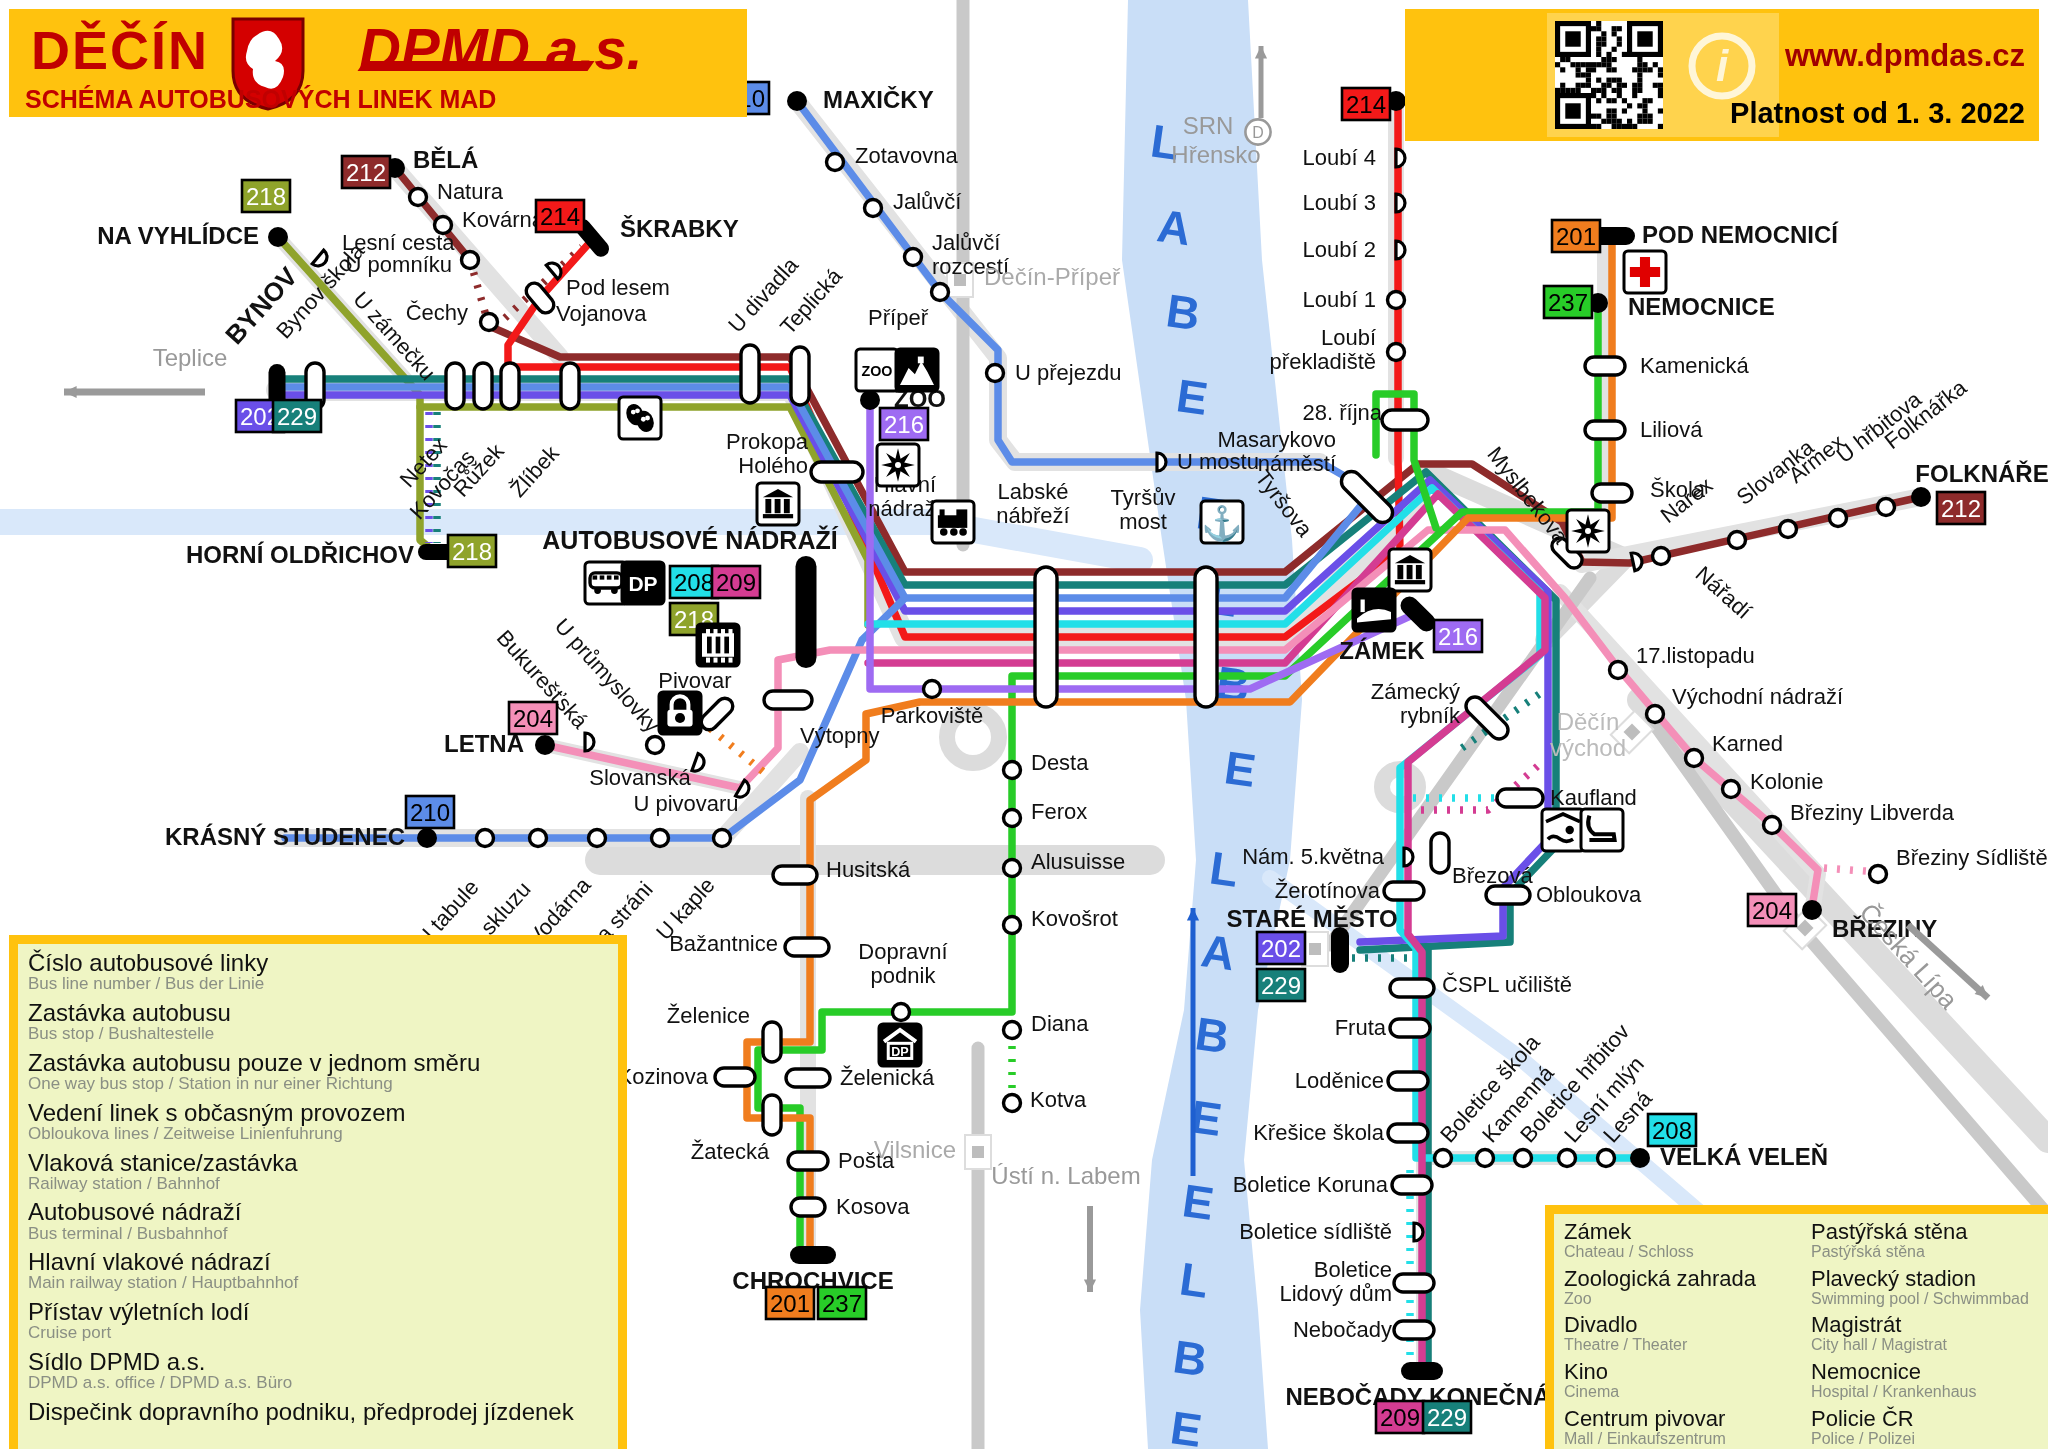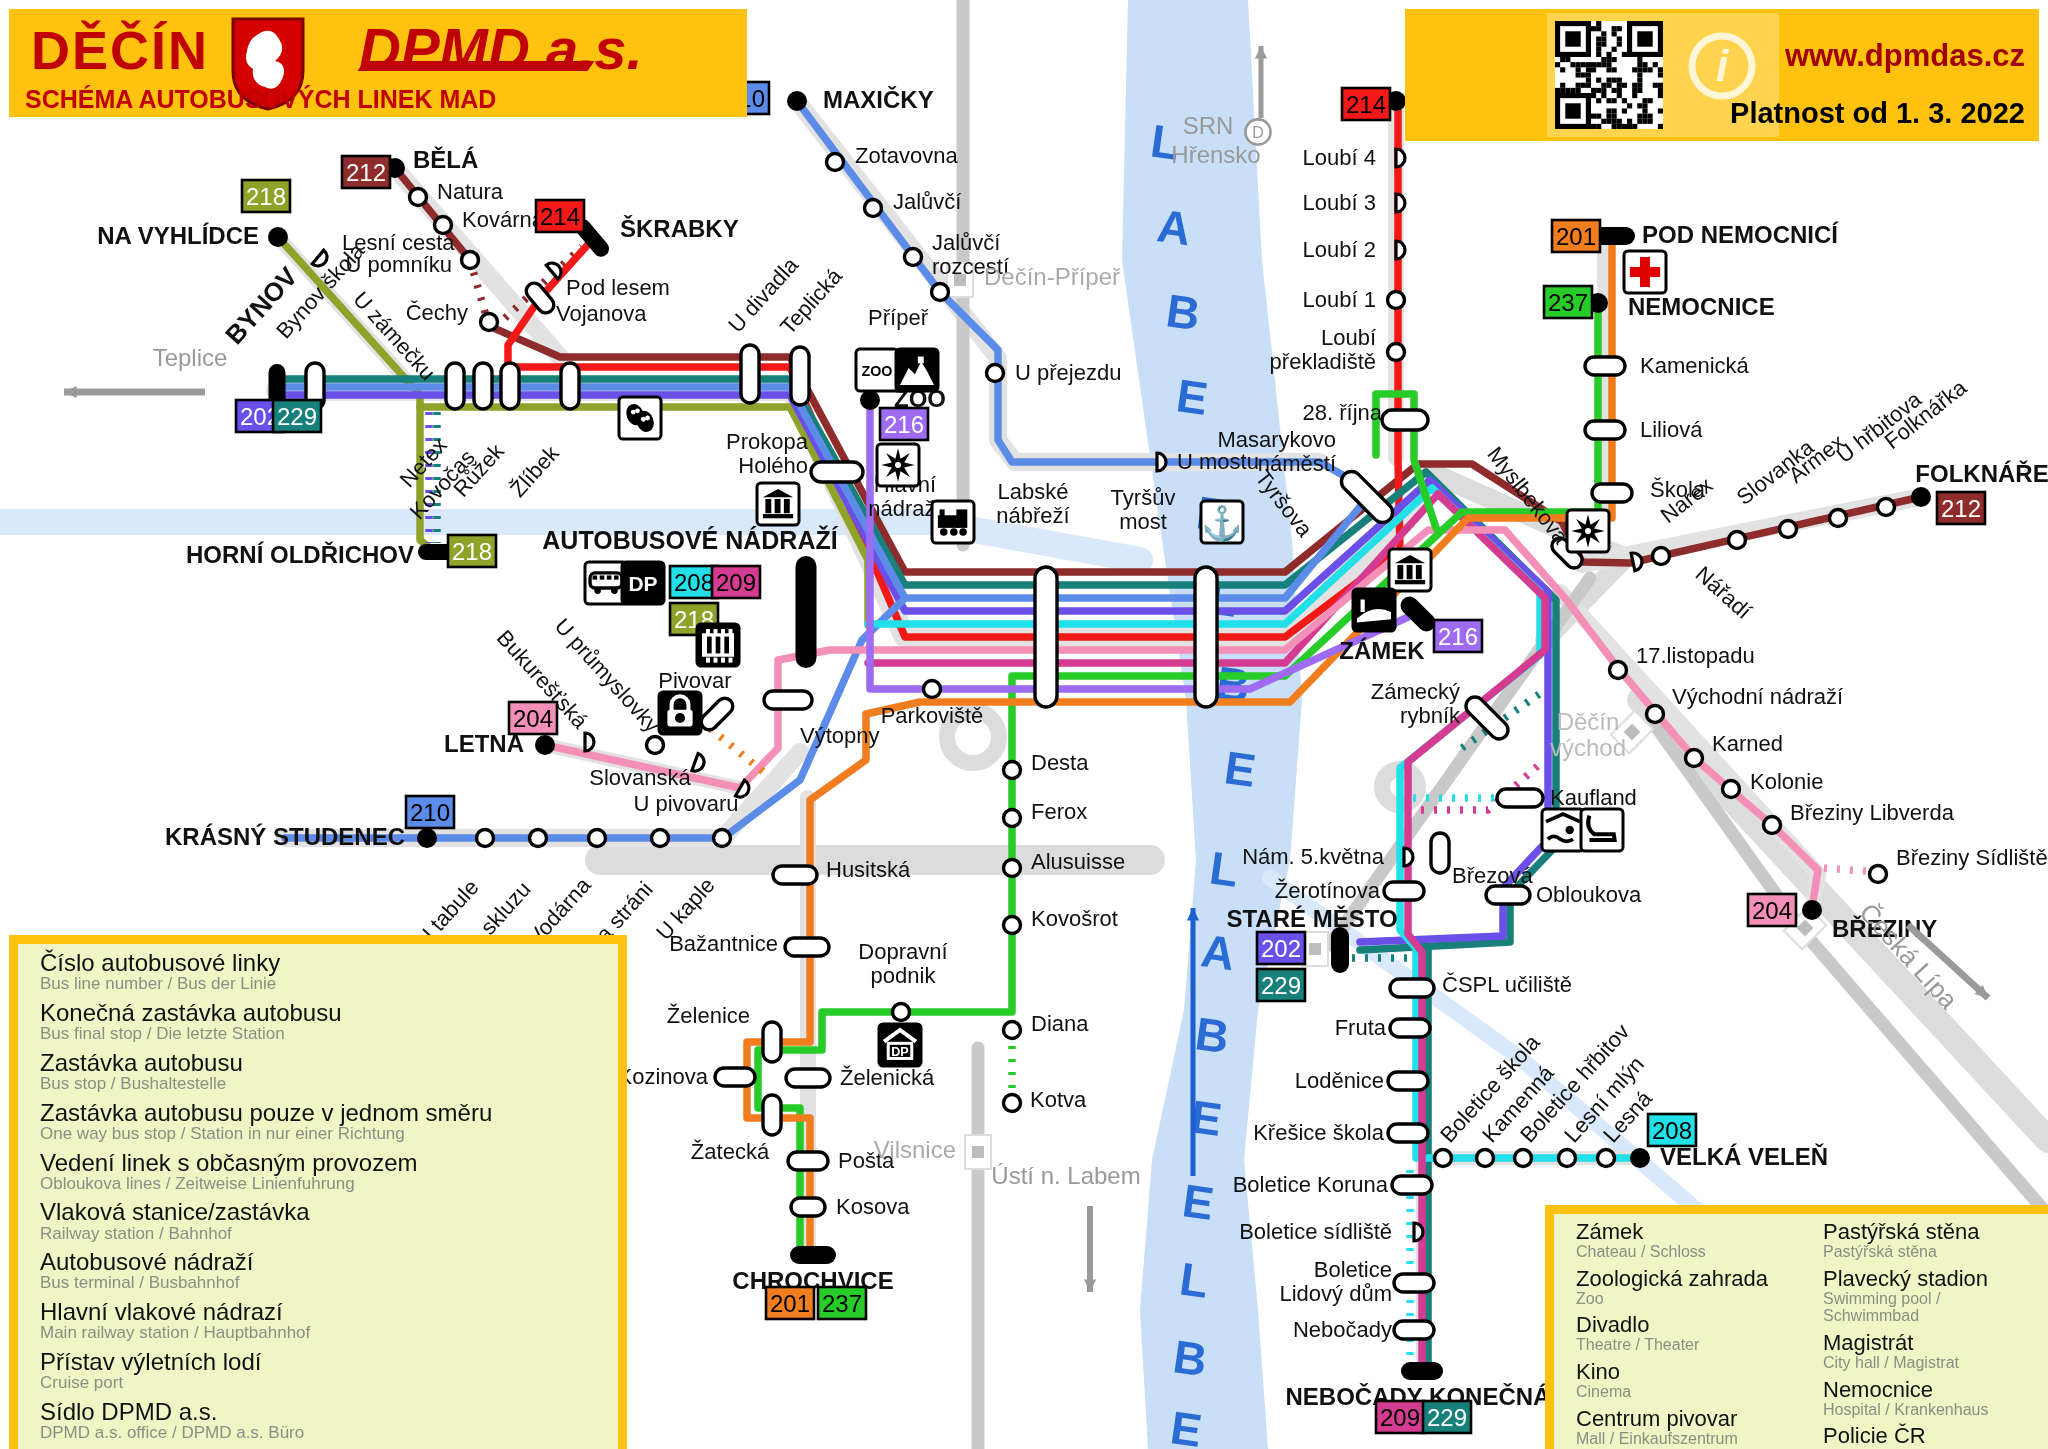--- a/index.html
+++ b/index.html
@@ -12,21 +12,21 @@
   .hdr-brand{position:absolute;left:350px;top:6px;font-size:58px;font-weight:bold;font-style:italic;color:#C00000;}
   .hdr-brand .swoosh{position:absolute;left:2px;top:46px;width:230px;height:10px;background:#C00000;transform:skewX(-35deg);}
   .hdr-sub{position:absolute;left:16px;top:76px;font-size:25px;font-weight:bold;color:#C00000;}
   .hdr-right{left:1405px;top:9px;width:634px;height:132px;}
   .hdr-url{position:absolute;right:14px;top:22px;font-size:31px;font-weight:bold;color:#A00000;margin-top:7px;}
   .hdr-valid{position:absolute;right:14px;top:88px;font-size:29px;font-weight:bold;color:#000000;}
   .qr-wrap{position:absolute;left:142px;top:4px;width:232px;height:124px;background:#FFD34D;}
   .legend{position:absolute;background:#EFF5C4;border:9px solid #FFC20E;z-index:40;}
   .leg-left{left:9px;top:935px;width:600px;height:505px;}
   .leg-right{left:1545px;top:1205px;width:494px;height:235px;}
-  .leg-item{display:flex;align-items:flex-start;margin:6px 8px 0 22px;}
+  .leg-item{display:flex;align-items:flex-start;margin:6px 8px 0 10px;}
   .leg-txt .t{font-size:24px;color:#111;line-height:1.05;}
   .leg-txt .s{font-size:17px;color:#8a8f84;line-height:1.1;}
   .leg-right .leg-txt .t{font-size:22px;}
   .leg-right .leg-txt .s{font-size:16px;}
   .leg-cols{display:flex;}
   .leg-col{flex:1;}
 </style>
 </head>
 <body>
 
@@ -987,26 +987,20 @@
 
   <div class="legend leg-left" id="legend-left">
       <div class="leg-item">
         <div class="leg-txt">
           <div class="t">Číslo autobusové linky</div>
           <div class="s">Bus line number / Bus der Linie</div>
         </div>
       </div>
       <div class="leg-item">
         <div class="leg-txt">
-          <div class="t">Konečná zastávka autobusu</div>
-          <div class="s">Bus final stop / Die letzte Station</div>
-        </div>
-      </div>
-      <div class="leg-item">
-        <div class="leg-txt">
           <div class="t">Zastávka autobusu</div>
           <div class="s">Bus stop / Bushaltestelle</div>
         </div>
       </div>
       <div class="leg-item">
         <div class="leg-txt">
           <div class="t">Zastávka autobusu pouze v jednom směru</div>
           <div class="s">One way bus stop / Station in nur einer Richtung</div>
         </div>
       </div>

